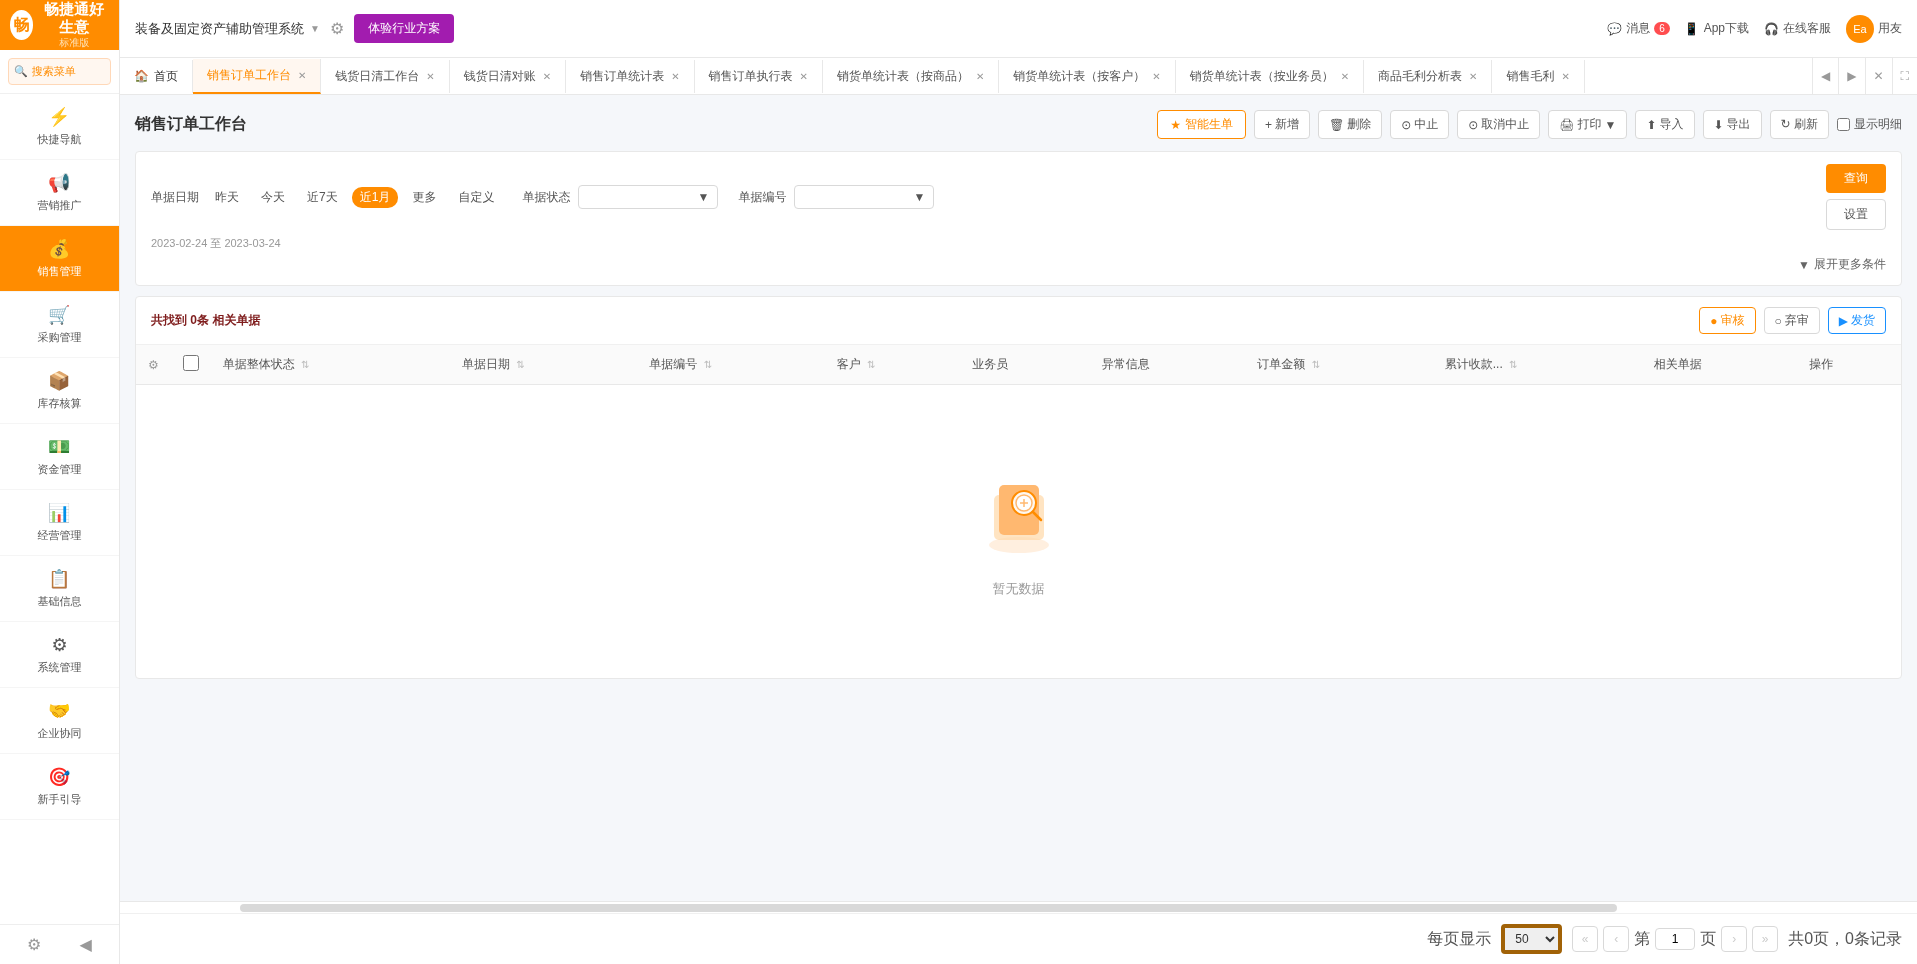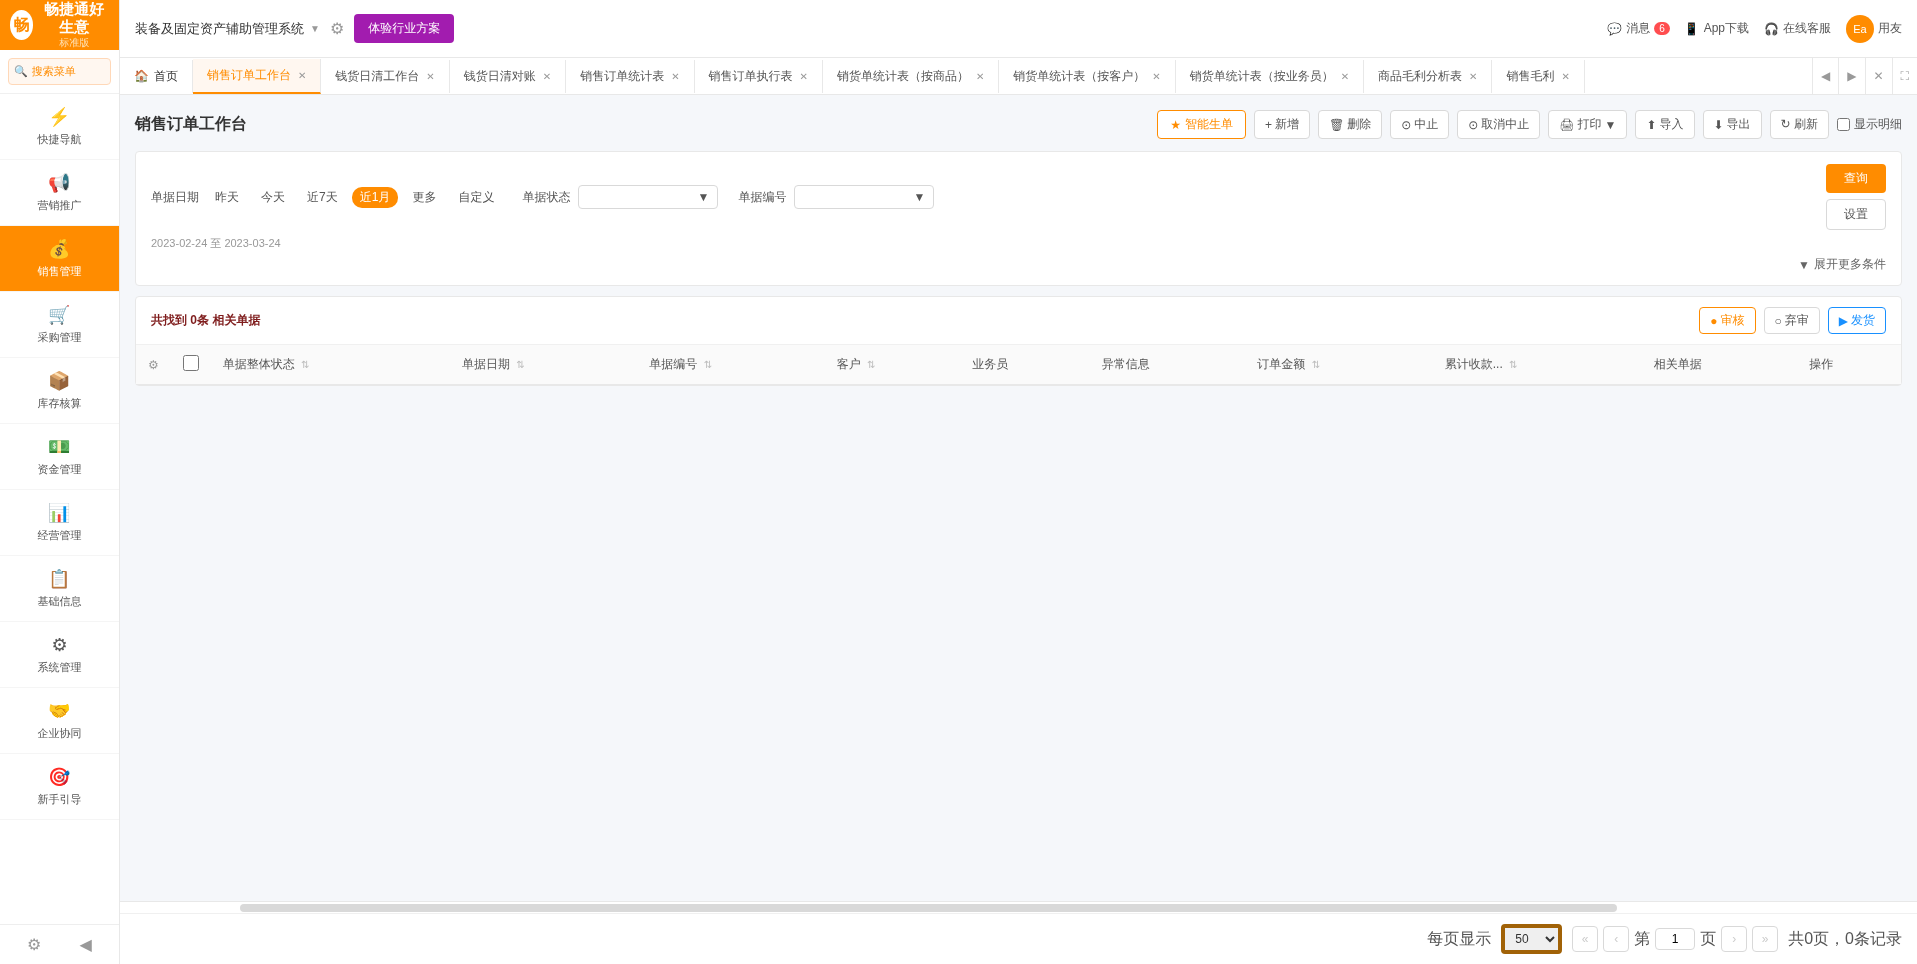--- a/index.html
+++ b/index.html
@@ -412,20 +412,35 @@
               <th>订单金额 <span class="sort-icon">⇅</span></th>
               <th>累计收款... <span class="sort-icon">⇅</span></th>
               <th>相关单据</th>
               <th>操作</th>
             </tr>
           </thead>
           <tbody>
           </tbody>
         </table>
 
+        <div class="empty-state">
+          <div class="empty-icon">
+            <svg width="100" height="100" viewBox="0 0 100 100">
+              <ellipse cx="50" cy="80" rx="30" ry="8" fill="#ffe0c0" opacity="0.5"></ellipse>
+              <rect x="25" y="30" width="50" height="45" rx="5" fill="#ffd8a8" opacity="0.7"></rect>
+              <rect x="30" y="20" width="40" height="50" rx="5" fill="#ffb870"></rect>
+              <circle cx="55" cy="38" r="12" fill="#fff8f0" stroke="#ff8c00" stroke-width="2"></circle>
+              <line x1="64" y1="47" x2="72" y2="55" stroke="#ff8c00" stroke-width="2.5" stroke-linecap="round"></line>
+              <circle cx="55" cy="38" r="8" fill="#fff" stroke="#ffb870" stroke-width="1.5"></circle>
+              <line x1="55" y1="34" x2="55" y2="42" stroke="#ffb870" stroke-width="1.5"></line>
+              <line x1="51" y1="38" x2="59" y2="38" stroke="#ffb870" stroke-width="1.5"></line>
+            </svg>
+          </div>
+          <div class="empty-text">暂无数据</div>
+        </div>
       </div>
 
     </div>
 
     <div style="height:12px; background:#fff; border-top:1px solid #e8e8e8; position:relative;">
       <div style="position:absolute; left:120px; right:300px; top:2px; height:8px; background:#d9d9d9; border-radius:4px;"></div>
     </div>
 
     <div class="pagination-bar">
       <span class="pagination-label">每页显示</span>

